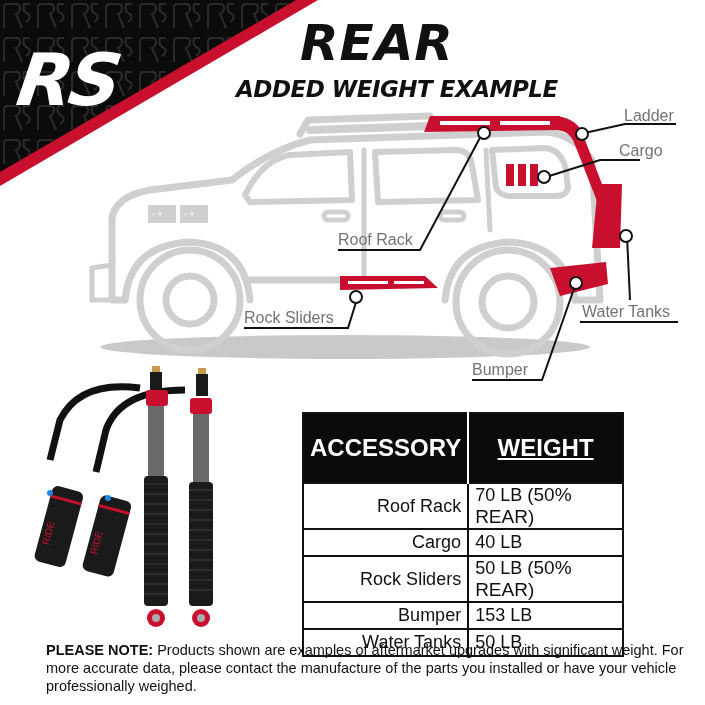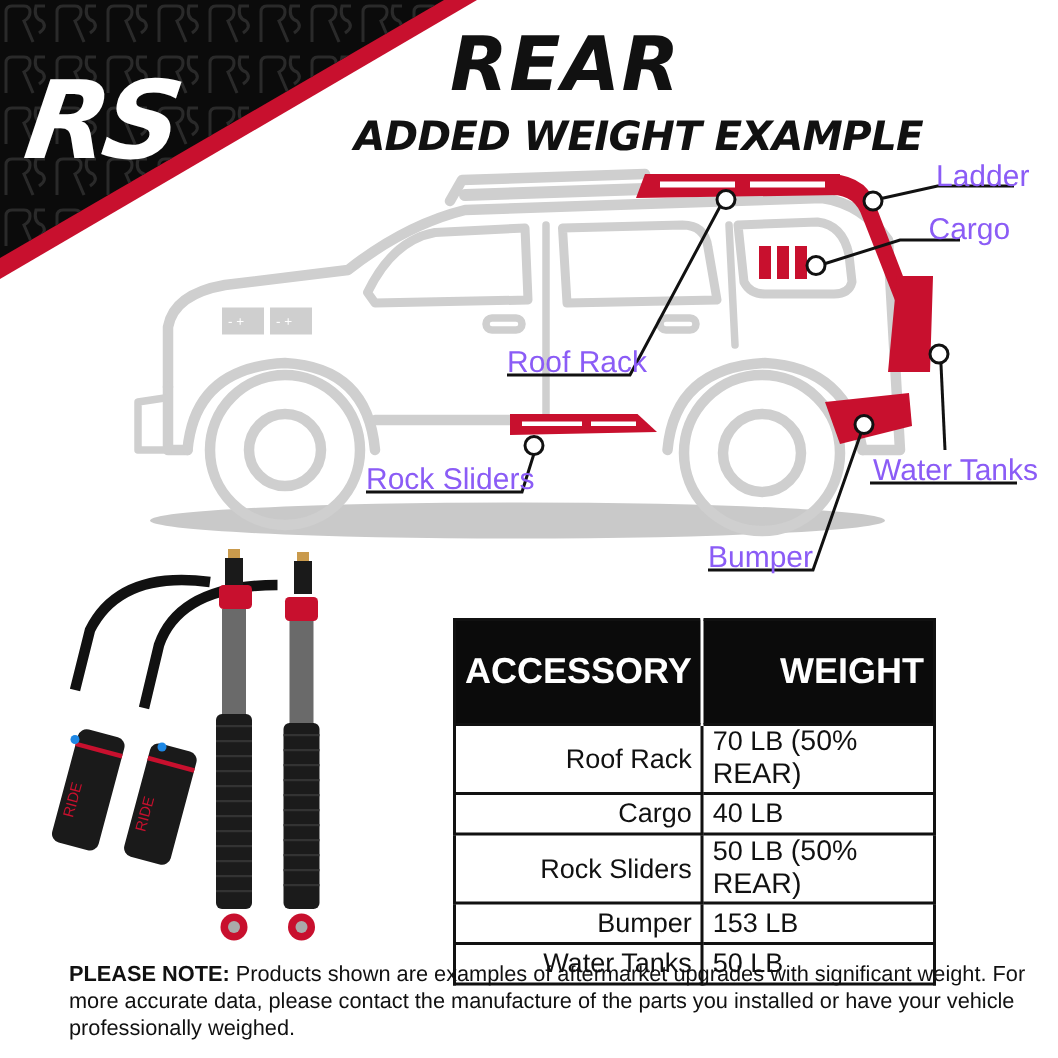--- a/index.html
+++ b/index.html
@@ -1,27 +1,27 @@
 <!DOCTYPE html>
 <html><head>
 <meta charset="utf-8">
 <style>
   html,body{margin:0;padding:0;background:#fff;}
   body{width:705px;height:705px;position:relative;overflow:hidden;font-family:"Liberation Sans",sans-serif;color:#111;}
   .corner{position:absolute;left:0;top:0;width:705px;height:705px;pointer-events:none;}
   .logo{position:absolute;left:18px;top:44px;font-family:"DejaVu Sans",sans-serif;font-weight:bold;font-style:italic;font-size:72px;color:#fff;letter-spacing:-4px;transform:skewX(-8deg);line-height:1;}
   .title{position:absolute;left:300px;top:18px;font-family:"DejaVu Sans",sans-serif;font-weight:bold;font-style:italic;font-size:50px;letter-spacing:1px;line-height:1;color:#111;}
-  .subtitle{position:absolute;left:236px;top:78px;font-family:"DejaVu Sans",sans-serif;font-weight:bold;font-style:italic;font-size:27px;line-height:1;color:#111;letter-spacing:-0.5px;}
+  .subtitle{position:absolute;left:236px;top:78px;font-family:"DejaVu Sans",sans-serif;font-weight:bold;font-style:italic;font-size:23px;line-height:1;color:#111;letter-spacing:-0.5px;}
   .truck{position:absolute;left:0;top:0;width:705px;height:705px;}
-  .callout{position:absolute;font-size:20px;color:#8b5cf6;line-height:1;white-space:nowrap;}
+  .callout{position:absolute;font-size:16px;color:#737373;line-height:1;white-space:nowrap;}
   .shocks{position:absolute;left:20px;top:360px;width:250px;height:280px;}
   table.wt{position:absolute;left:302px;top:412px;width:322px;border-collapse:collapse;border:2px solid #111;}
   table.wt th{background:#0b0b0b;color:#fff;font-size:24px;font-weight:bold;height:36px;padding:16px 6px;}
   table.wt th.acc{text-align:right;border-right:2px solid #fff;}
-  table.wt th.w{text-align:right;}
+  table.wt th.w{text-align:center;text-decoration:underline;}
   table.wt td{border:2px solid #111;height:25px;font-size:18px;padding:0 6px;color:#111;}
   table.wt td.acc{text-align:right;width:148px;}
   table.wt td.w{text-align:left;}
   table.wt td .note{font-size:19px;}
   table.wt tr.total td{background:#f7d80f;border:2px solid #111;}
   table.wt tr.total td.acc{border-right:none;}
   table.wt tr.total td.w{border-left:none;font-weight:bold;}
   .note-block{position:absolute;left:46px;top:641px;width:640px;font-size:14.5px;line-height:18px;color:#111;}
   .note-block b{font-weight:bold;}
 </style>

